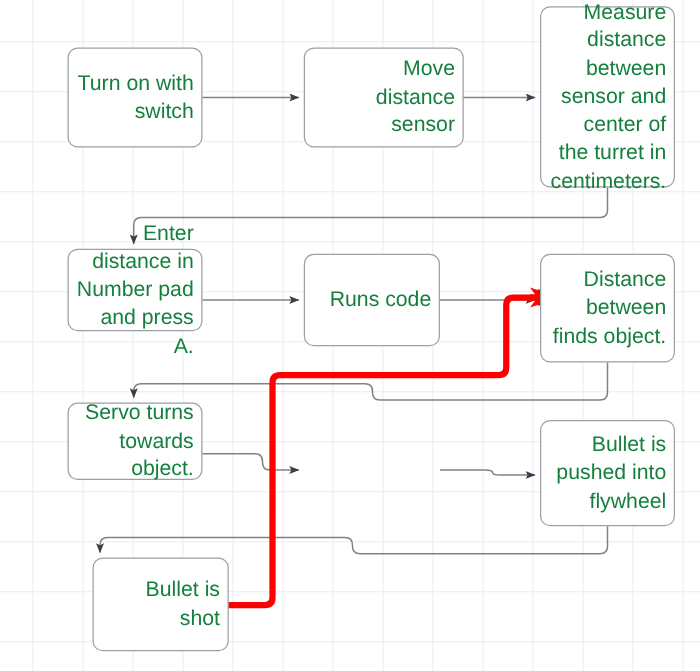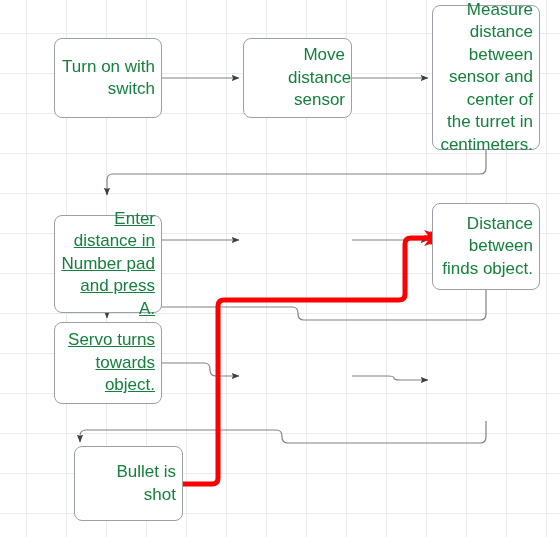--- a/index.html
+++ b/index.html
@@ -83,40 +83,46 @@
       <path d="M424,238 L442,238" stroke="#ff0000" stroke-width="5"></path>
       <path d="M424,230 L448,238 L424,246 L430,238 z" fill="#ff0000"></path>
       <path d="M430,231 L448,238 L430,245 L435,238 z" fill="#3a4047"></path>
     </g>
   </svg>
 
   <div class="node" style="left:54px; top:38px; width:108px; height:80px;">
     <span>Turn on with switch</span>
   </div>
 
-  <div class="node" style="left:243px; top:38px; width:109px; height:80px;padding-left:44px;">
+  <div class="node" style="left:243px; top:38px; width:128px; height:80px;padding-left:44px;">
     <span>Move distance sensor</span>
   </div>
 
   <div class="node" style="left:432px; top:5px; width:108px; height:145px;">
     <span>Measure distance between sensor and center of the turret in centimeters.</span>
   </div>
 
-  <div class="node" style="left:54px; top:215px; width:108px; height:98px;text-decoration:underline;">
+  <div class="node" style="left:54px; top:199px; width:108px; height:66px;">
     <span>Enter distance in Number pad and press A.</span>
   </div>
 
+  <div class="node" style="left:243px; top:203px; width:109px; height:74px;">
+    <span>Runs code</span>
+  </div>
 
   <div class="node" style="left:432px; top:203px; width:108px; height:87px;">
     <span>Distance between finds object.</span>
   </div>
 
-  <div class="node" style="left:54px; top:322px; width:108px; height:82px;text-decoration:underline;">
+  <div class="node" style="left:54px; top:322px; width:108px; height:62px;">
     <span>Servo turns towards object.</span>
   </div>
 
 
+  <div class="node" style="left:432px; top:336px; width:108px; height:85px;">
+    <span>Bullet is pushed into flywheel</span>
+  </div>
 
   <div class="node" style="left:26px; top:446px; width:109px; height:75px;margin-left:48px;">
     <span>Bullet is shot</span>
   </div>
 
 </div>
 
 </body></html>

